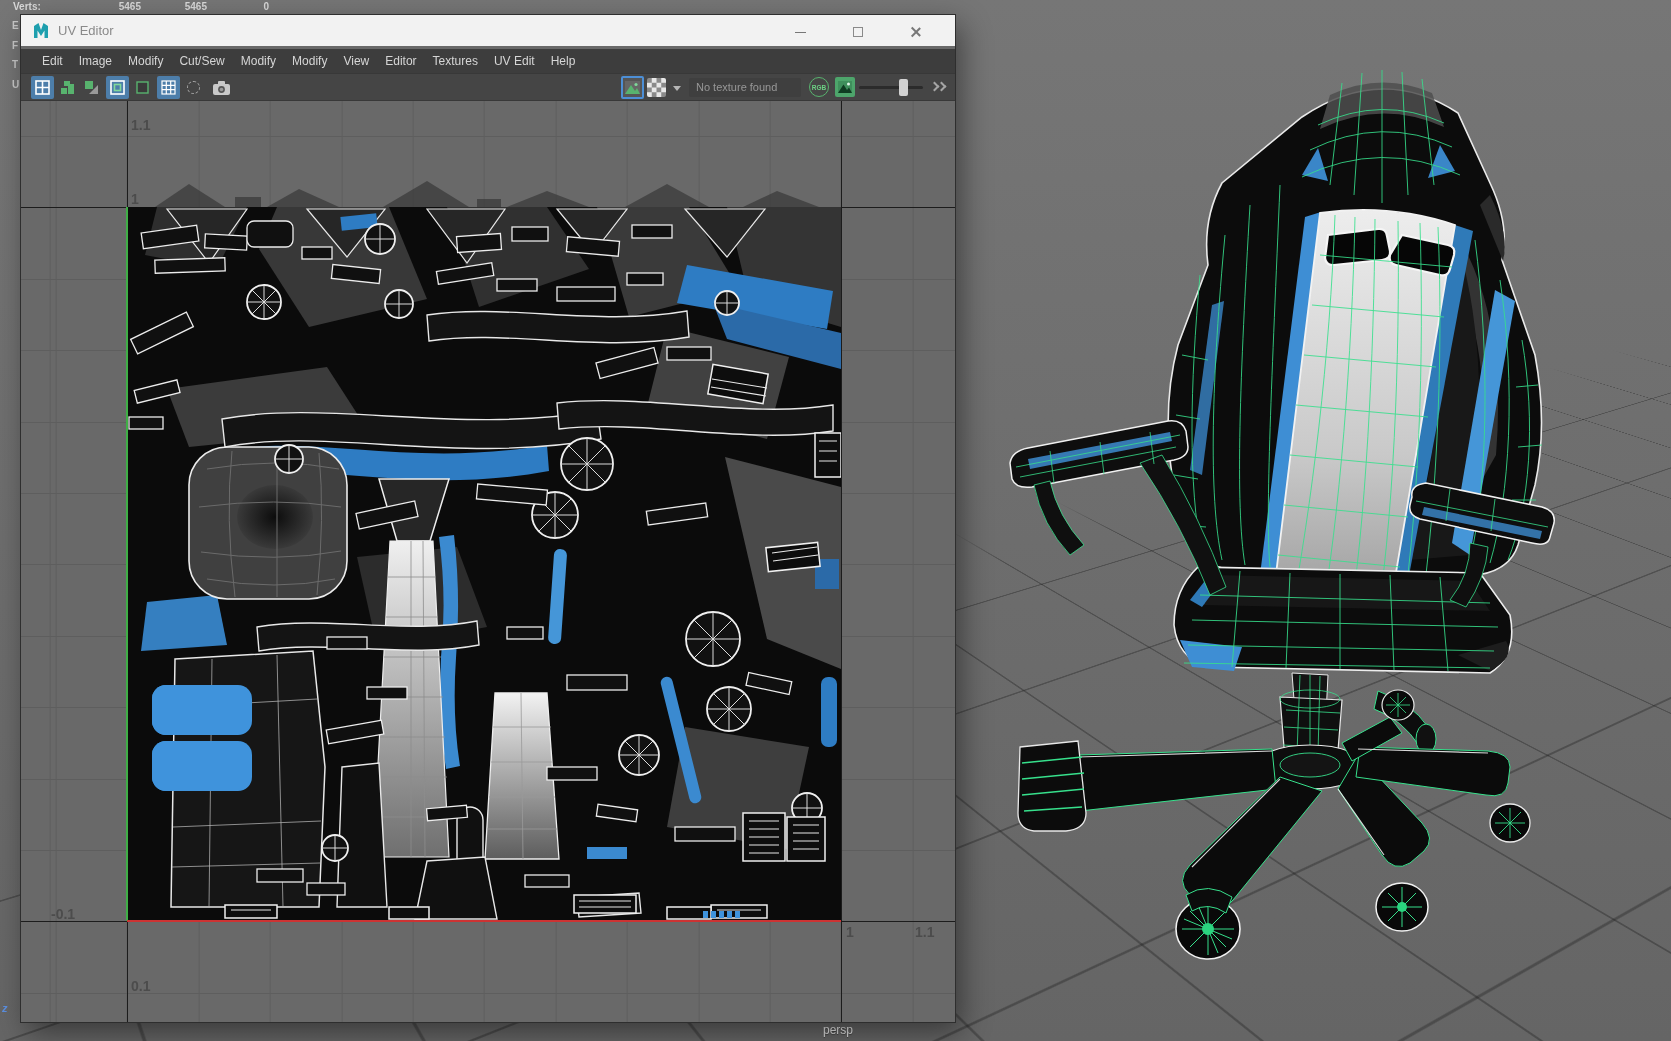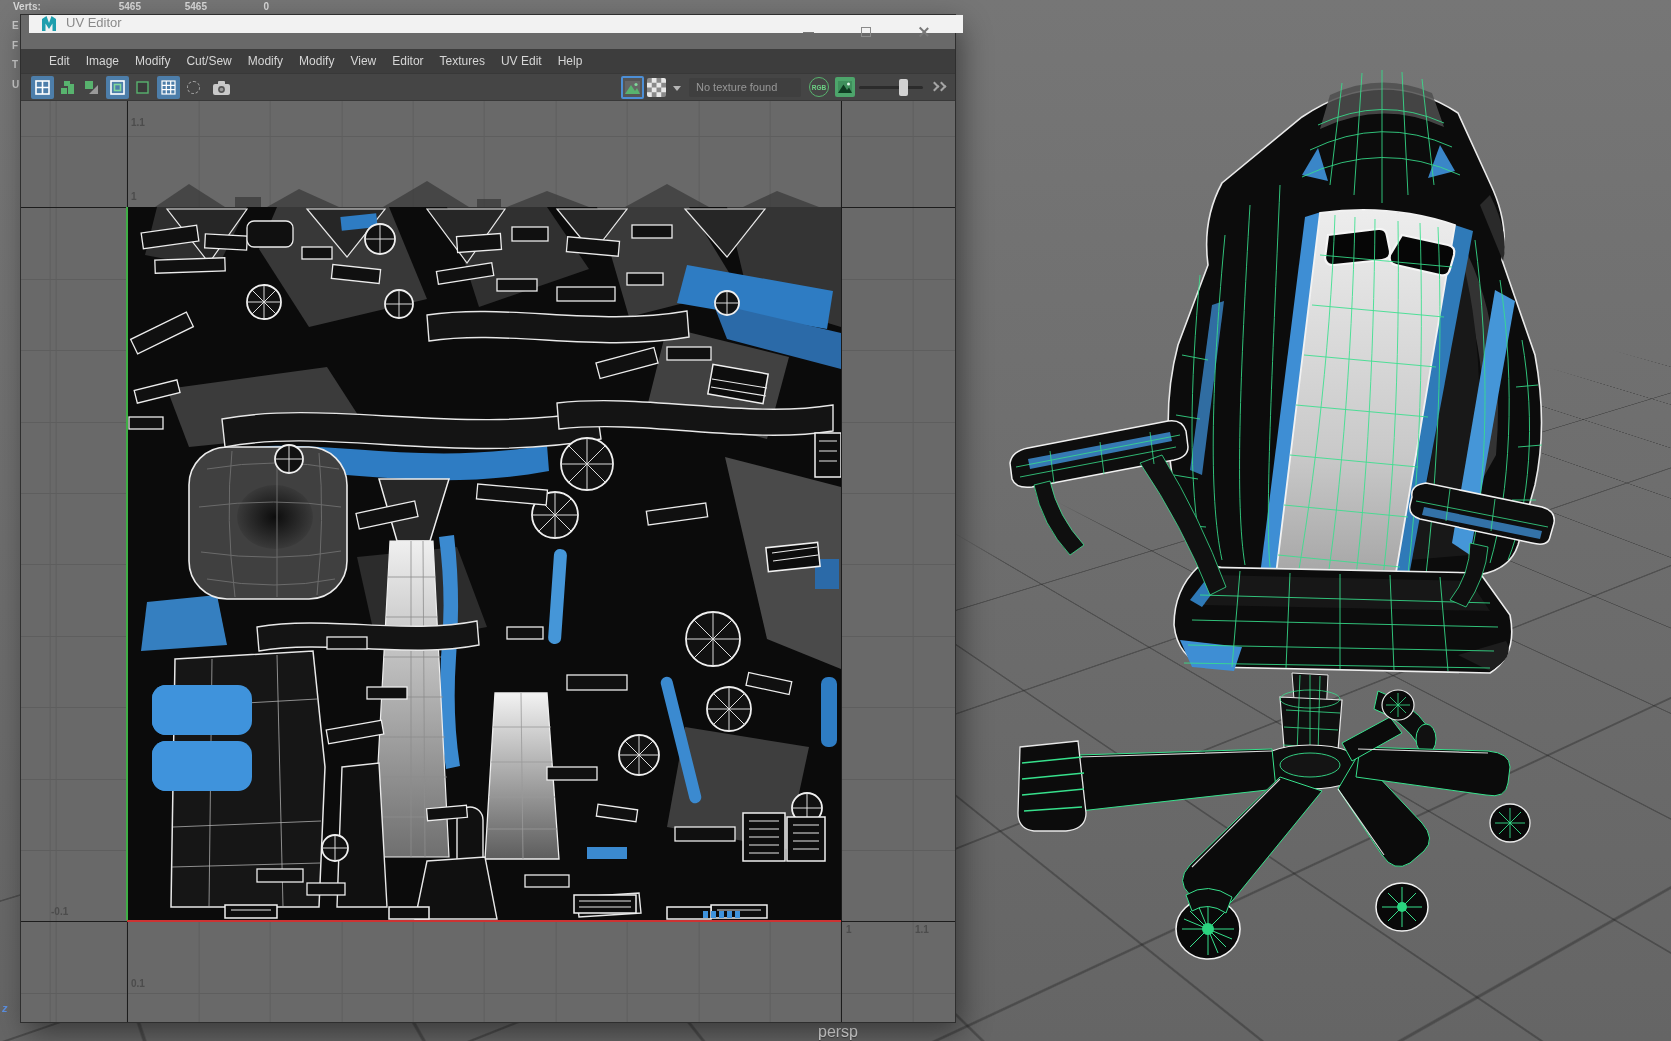--- a/index.html
+++ b/index.html
@@ -23,42 +23,42 @@
     font-weight:bold; color:#d9d9d9; }
   .hud-verts .lbl { position:absolute; left:0; top:1px; }
   .hud-verts .v1 { position:absolute; left:62px; width:66px; text-align:right; top:1px; }
   .hud-verts .v2 { position:absolute; left:128px; width:66px; text-align:right; top:1px; }
   .hud-verts .v3 { position:absolute; left:192px; width:64px; text-align:right; top:1px; }
   .hud-left span { position:absolute; left:12px; font-size:10px; font-weight:bold; color:#c9c9c9; }
   .hud-left .l0{top:20px}.hud-left .l1{top:40px}.hud-left .l2{top:59px}.hud-left .l3{top:79px}
   .axis-z { position:absolute; left:2px; top:1002px; color:#5b8fe0; font-size:11px;
     font-weight:bold; font-style:italic; }
   .persp { position:absolute; left:768px; top:1023px; width:140px; text-align:center;
-    color:#e6e6e6; font-size:16px; z-index:3; text-shadow:0 1px 1px rgba(0,0,0,.4); }
+    color:#e6e6e6; font-size:12px; z-index:3; text-shadow:0 1px 1px rgba(0,0,0,.4); }
   .chair { position:absolute; left:950px; top:55px; width:650px; height:945px; z-index:2; }
 
   
   .uvwin { position:absolute; left:21px; top:15px; width:934px; height:1007px; z-index:10;
     box-shadow:0 0 0 1px #2e2e2e, 6px 10px 28px rgba(0,0,0,.45); background:#696969; }
-  .titlebar { position:absolute; left:0; top:0; width:100%; height:18px; background:#f2f2f2;
-    display:flex; align-items:flex-start;margin-left:8px; }
+  .titlebar { position:absolute; left:0; top:0; width:100%; height:31px; background:#f2f2f2;
+    display:flex; align-items:center; }
   .maya-logo { width:18px; height:18px; margin-left:11px; }
   .win-title { margin-left:8px; font-size:13px; color:#8a8a8a; }
   .win-btns { position:absolute; right:10px; top:0; height:34px; display:flex; }
   .win-btn { width:58px; height:34px; display:flex; align-items:center; justify-content:center;
     cursor:default; }
   .glyph-min { width:11px; height:1px; background:#777; }
   .glyph-max { width:10px; height:10px; border:1px solid #8a8a8a; }
   .glyph-close { position:relative; width:12px; height:12px; }
   .glyph-close::before,.glyph-close::after { content:""; position:absolute; left:5px; top:0;
     width:1.5px; height:12px; background:#777; }
   .glyph-close::before { transform:rotate(45deg);} .glyph-close::after{ transform:rotate(-45deg);}
 
   .menubar { position:absolute; left:0; top:34px; width:100%; height:24px; background:#3d3d3d;
-    display:flex; align-items:center; padding-left:20px; }
+    display:flex; align-items:center; padding-left:13px; }
   .menubar span { font-size:12px; color:#d6d6d6; padding:0 8px; }
 
   .toolbar { position:absolute; left:0; top:58px; width:100%; height:28px; background:#454545;
     border-top:1px solid #383838; border-bottom:1px solid #383838; }
   .tb-icon { position:absolute; top:2px; width:23px; height:23px; border-radius:2px;
     display:flex; align-items:center; justify-content:center; }
   .tb-on { background:#4d7eaa; }
   .i1{left:10px}.i2{left:35px}.i3{left:59px}.i4{left:85px}.i5{left:110px}
   .i6{left:136px}.i7{left:161px}.i8{left:189px}
   .dash-circle { width:13px; height:13px; border:1.5px dashed #a8a8a8; border-radius:50%; }
@@ -98,21 +98,21 @@
     background-position:34.6px 35px; }
   .gl { position:absolute; background:#1c1c1c; }
   .gl-vleft { left:106px; top:0; width:1px; height:921px; }
   .gl-vright { left:820px; top:0; width:1px; height:921px; }
   .gl-htop { left:0; top:106px; width:934px; height:1px; }
   .gl-hbot { left:0; top:820px; width:934px; height:1px; }
   .axis-green { position:absolute; left:105px; top:106px; width:2px; height:714px;
     background:#3fae46; z-index:4; }
   .axis-red { position:absolute; left:106px; top:819px; width:714px; height:2px;
     background:#c33; z-index:4; }
-  .uvlabel { position:absolute; font-size:10px; color:#4c4c4c; z-index:5;font-weight:bold; }
+  .uvlabel { position:absolute; font-size:14px; color:#4c4c4c; z-index:5;font-weight:bold; }
   .uvl-a{left:110px;top:16px} .uvl-b{left:110px;top:90px}
   .uvl-c{left:30px;top:805px} .uvl-d{left:110px;top:877px}
   .uvl-e{left:825px;top:823px} .uvl-f{left:894px;top:823px}
   .ghost-strip { position:absolute; left:106px; top:78px; width:714px; height:28px; opacity:.75; }
   .uvtex { position:absolute; left:106px; top:106px; width:714px; height:714px; z-index:2; }
 </style>
 </head>
 <body>
 
 <div class="viewport">

